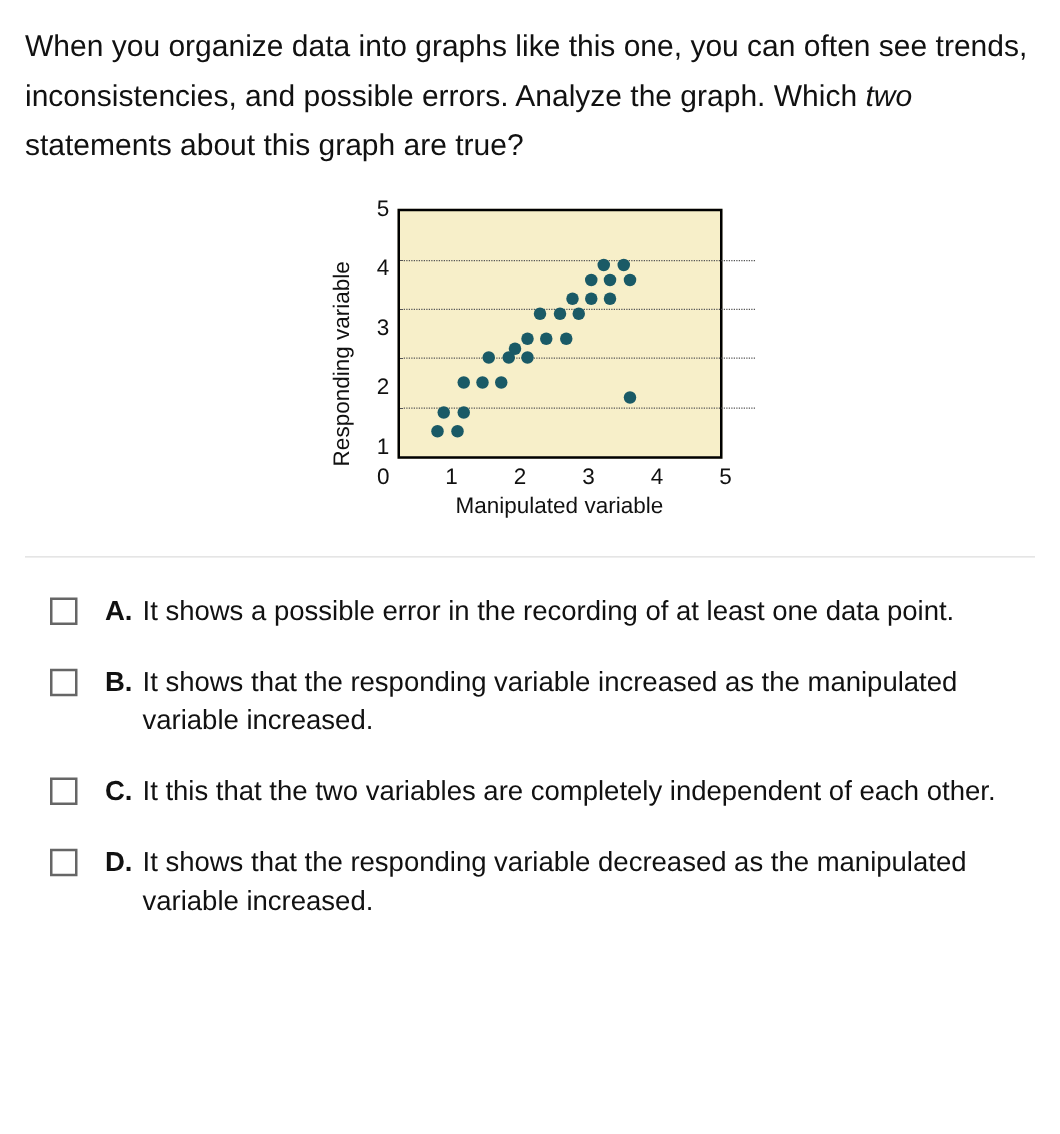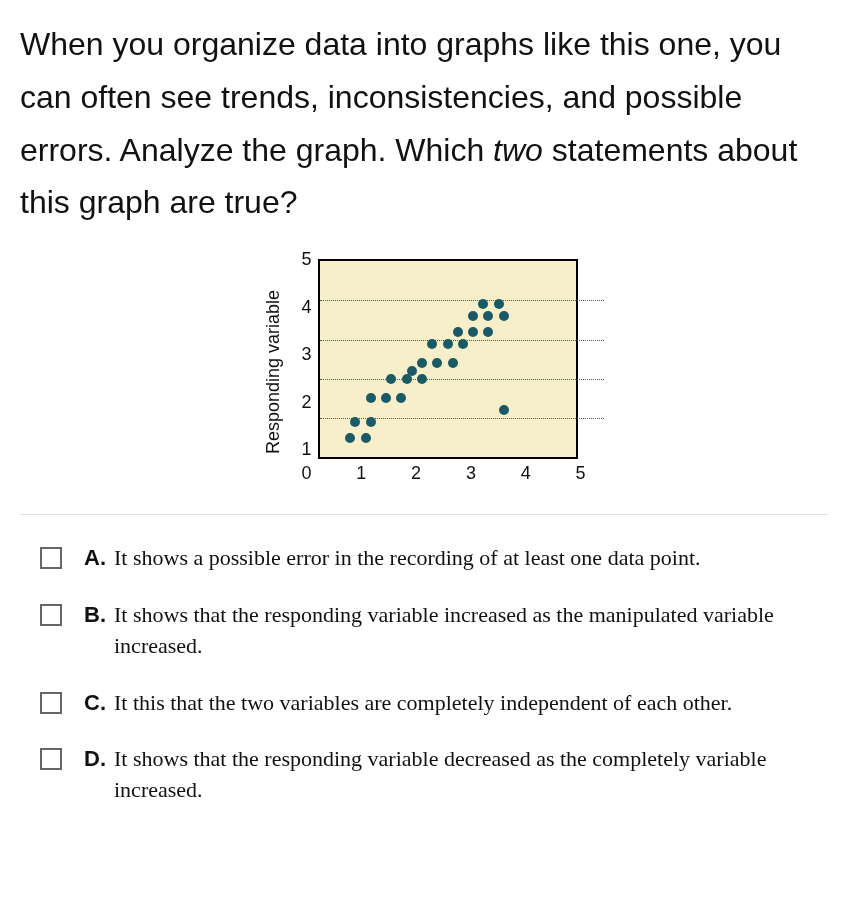--- a/index.html
+++ b/index.html
@@ -5,21 +5,21 @@
   * { box-sizing: border-box; }
   body {
     margin: 0;
     padding: 18px 20px;
     font-family: Arial, Helvetica, sans-serif;
     color: #111;
     width: 848px;
     background: #fff;
   }
   .question {
-    font-size: 32px;
+    font-size: 24px;
     line-height: 1.65;
     margin-bottom: 30px;
   }
   .question .italic { font-style: italic; }
   .chart-wrap {
     display: flex;
     justify-content: center;
     margin-bottom: 30px;
   }
   .chart-assembly {
@@ -101,21 +101,21 @@
     flex: 0 0 22px;
     margin-right: 22px;
     margin-top: 4px;
     cursor: pointer;
   }
   .opt-label {
     font-weight: bold;
     margin-right: 8px;
     flex: 0 0 auto;
   }
-  .opt-text { flex: 1; font-family: Liberation Serif, serif; }
+  .opt-text { flex: 1; }
 </style>
 </head>
 <body>
 
 <div class="question">
   <span>When you organize data into graphs like this one, you can often see trends, inconsistencies, and possible errors. Analyze the graph. Which </span><span class="italic">two</span><span> statements about this graph are true?</span>
 </div>
 
 <div class="chart-wrap">
   <div class="chart-assembly">
@@ -163,20 +163,21 @@
           </div>
       </div>
       <div class="xticks">
         <span>0</span>
         <span>1</span>
         <span>2</span>
         <span>3</span>
         <span>4</span>
         <span>5</span>
       </div>
+      <div class="xlabel">Manipulated variable</div>
     </div>
   </div>
 </div>
 
 <hr class="divider">
 
 <div class="options">
   <div class="option">
     <div class="checkbox"></div>
     <div class="opt-label">A.</div>
@@ -188,15 +189,15 @@
     <div class="opt-text">It shows that the responding variable increased as the manipulated variable increased.</div>
   </div>
   <div class="option">
     <div class="checkbox"></div>
     <div class="opt-label">C.</div>
     <div class="opt-text">It this that the two variables are completely independent of each other.</div>
   </div>
   <div class="option">
     <div class="checkbox"></div>
     <div class="opt-label">D.</div>
-    <div class="opt-text">It shows that the responding variable decreased as the completely variable increased.</div>
+    <div class="opt-text">It shows that the responding variable decreased as the manipulated variable increased.</div>
   </div>
 </div>
 
 </body></html>

